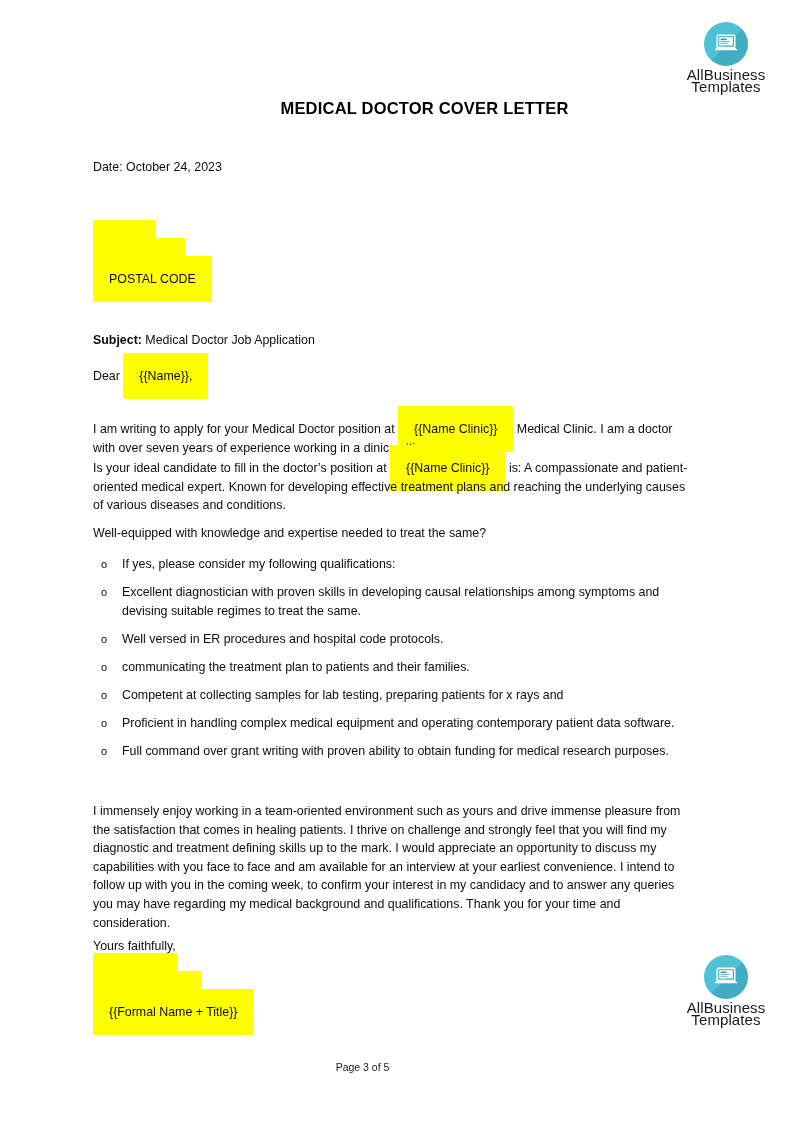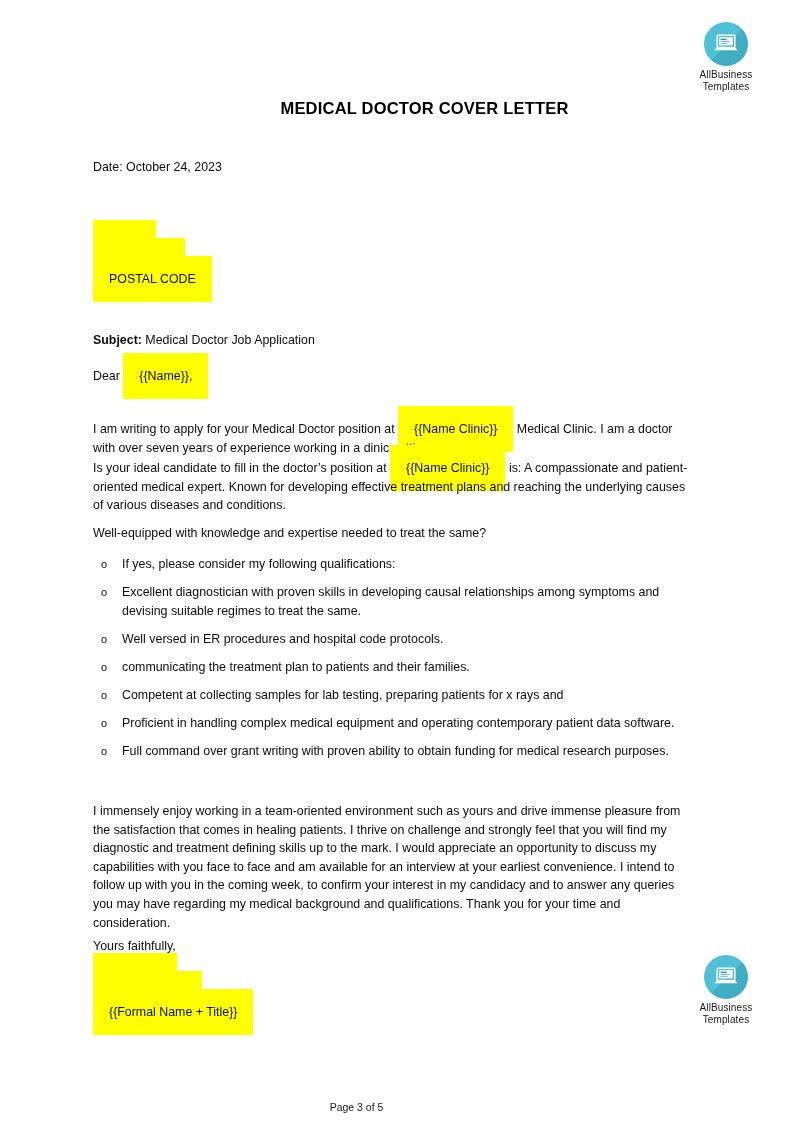--- a/index.html
+++ b/index.html
@@ -54,21 +54,21 @@
   }
   .laptop {
     position: absolute;
     left: 50%;
     top: 50%;
     transform: translate(-50%, -52%);
     z-index: 2;
   }
   .logo-caption {
     margin-top: 3px;
-    font-size: 10px;
+    font-size: 15px;
     line-height: 11.5px;
     color: #1a1a1a;
     letter-spacing: 0.1px;
   }
 
   
   .doc-title {
     position: absolute;
     left: 0;
     top: 99px;
@@ -131,27 +131,26 @@
     position: absolute;
     left: 4px;
     top: 0;
     font-size: 11px;
     line-height: 18.6px;
     color: #0d0d0d;
   }
 
   .page-footer {
     position: absolute;
-    left: 10px;
+    left: 16px;
     top: 1061px;
     width: 693px;
     text-align: center;
     font-size: 10.5px;
     color: #1a1a1a;
-    margin-top: 40px;
   }
 </style>
 </head>
 <body>
 
 <div class="page">
 
   <div class="logo logo-top">
     <div class="logo-circle">
       <svg class="laptop" width="26" height="20" viewBox="0 0 26 20">

